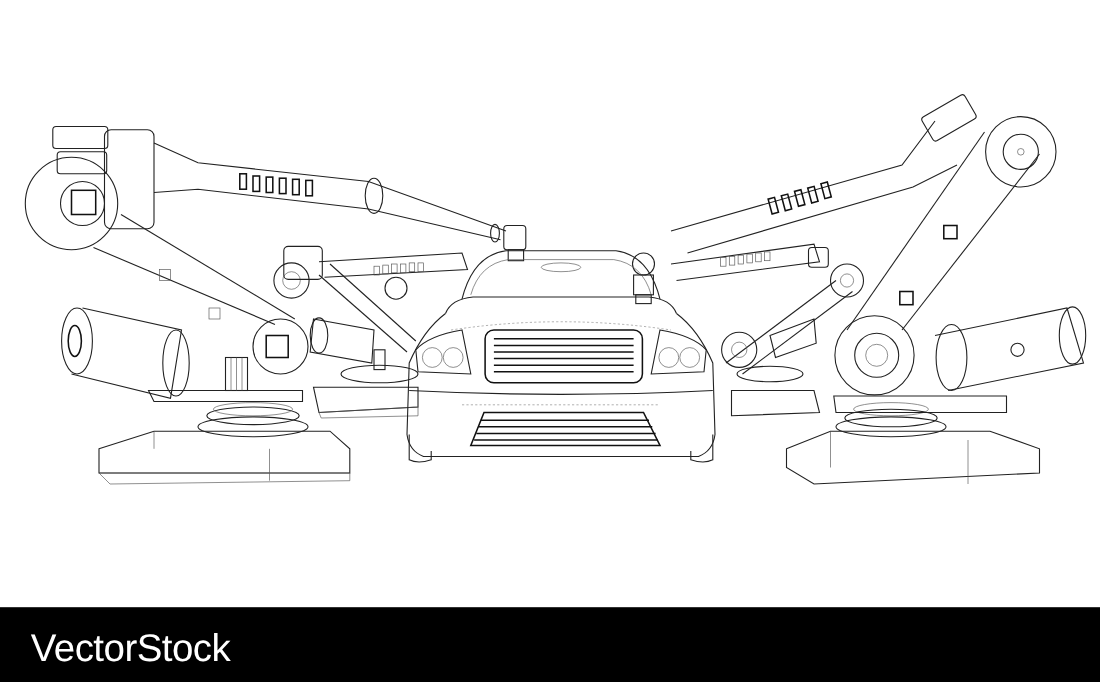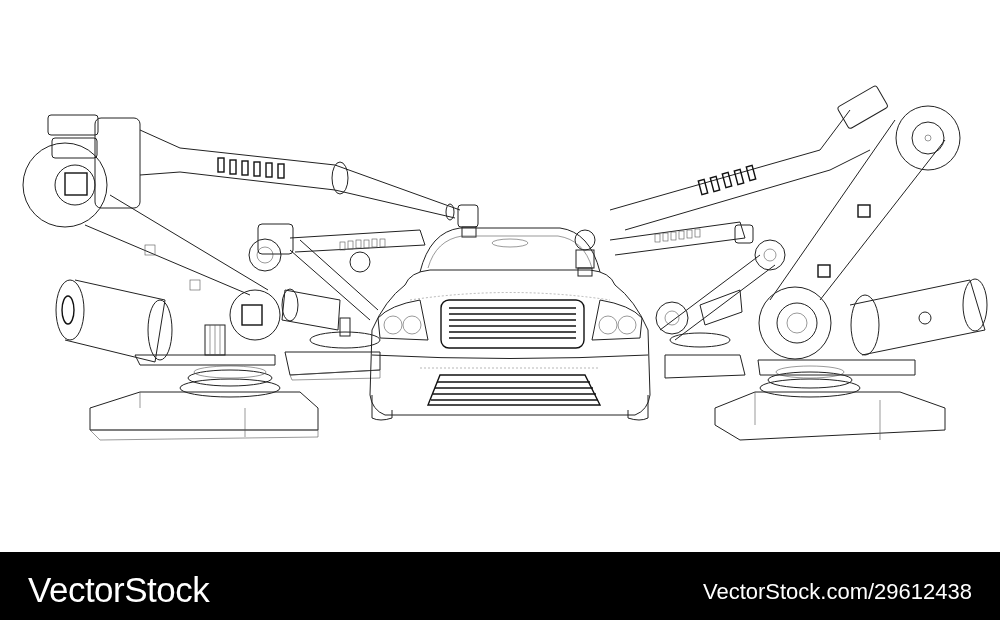--- a/index.html
+++ b/index.html
@@ -202,14 +202,13 @@
     </g>
 
     <path class="ln" d="M372,395 L372,418 Q380,422 392,418 L392,410"></path>
     <path class="ln" d="M648,395 L648,418 Q640,422 628,418 L628,410"></path>
   </g>
 </svg>
 </div>
 
 <div class="banner">
   <div class="brand">VectorStock</div>
-  <div class="url">VectorStock.com/29612438</div>
 </div>
 
 </body></html>

